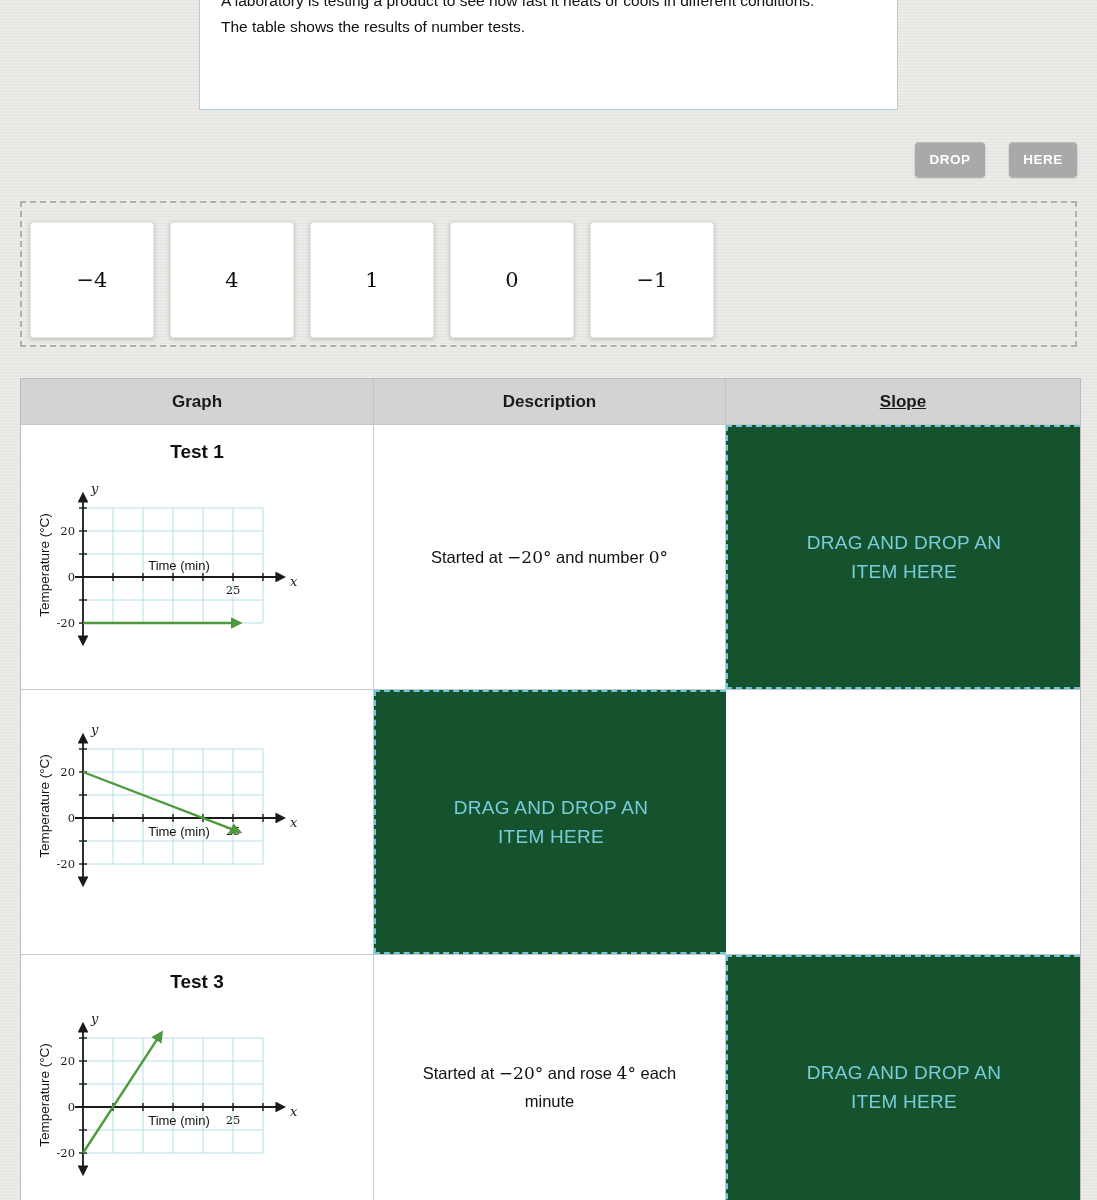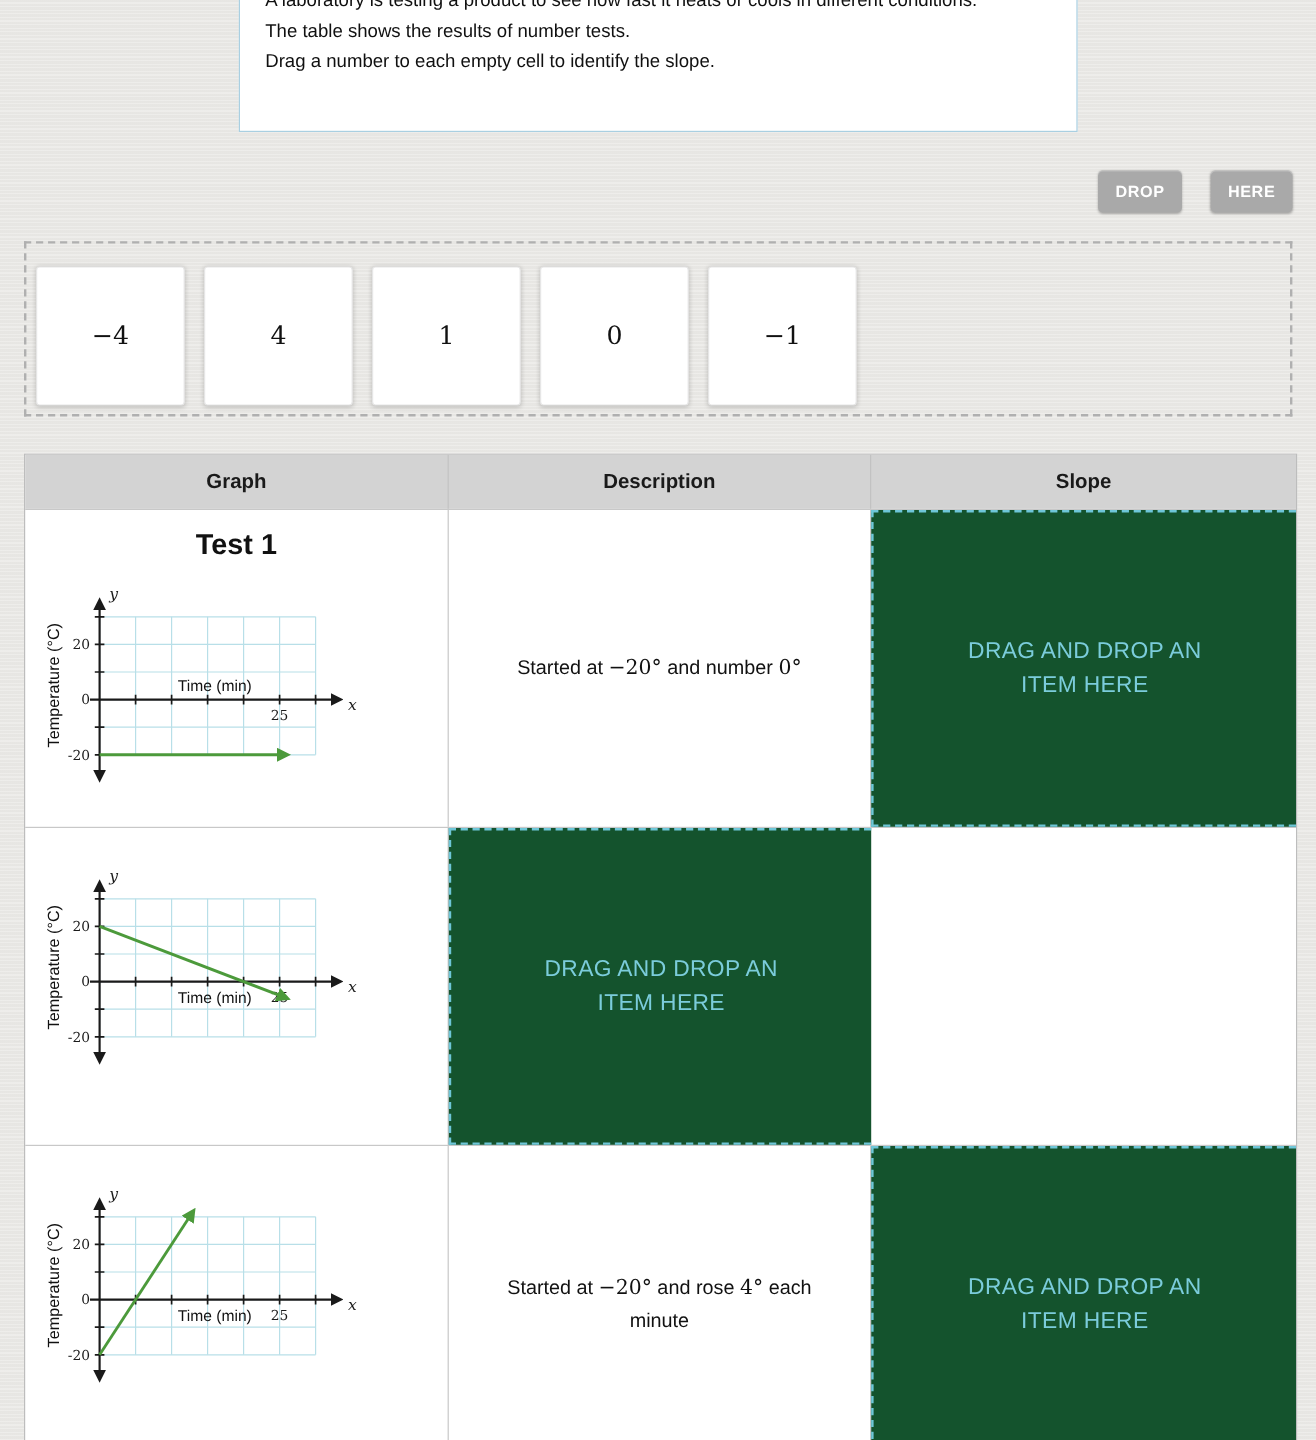--- a/index.html
+++ b/index.html
@@ -43,26 +43,26 @@
     position:absolute;left:20px;top:378px;width:1061px;background:#fff;
     border:1px solid #bdbdbd;box-sizing:border-box;
   }
   .thead,.trow{display:grid;grid-template-columns:353px 352px 354px;}
   .thead{background:#d3d3d3;}
   .th{
     height:45px;display:flex;align-items:center;justify-content:center;
     font-weight:bold;font-size:17px;color:#1a1a1a;
     border-right:1px solid #c2c2c2;box-sizing:border-box;
   }
-  .th:last-child{border-right:none;}
+  .th:last-child{border-right:none;text-decoration:underline;}
   .trow{border-top:1px solid #c8c8c8;}
   .td{box-sizing:border-box;border-right:1px solid #c8c8c8;min-height:264px;}
   .td:last-child{border-right:none;}
   .graph-cell{padding-top:16px;}
-  .gtitle{text-align:center;font-weight:bold;font-size:24px;margin:0 0 2px 0;}
+  .gtitle{text-align:center;font-weight:bold;font-size:19px;margin:0 0 2px 0;}
   svg.graph{display:block;margin-left:16px;width:300px;height:200px;}
   .ticklab{font-family:"DejaVu Serif",serif;font-size:11.5px;fill:#1a1a1a;}
   .axletter{font-family:"DejaVu Serif",serif;font-style:italic;font-size:13px;fill:#1a1a1a;}
   .xlab{font-family:"Liberation Sans",sans-serif;font-size:13px;fill:#111;}
   .ylab{font-family:"Liberation Sans",sans-serif;font-size:13.5px;fill:#111;}
   .desc-cell{
     display:flex;align-items:center;justify-content:center;
     padding:0 26px;text-align:center;font-size:16.5px;line-height:1.65;
   }
   .desc .math{font-family:"DejaVu Serif",serif;font-size:17px;}
@@ -76,21 +76,20 @@
   }
 </style>
 </head>
 <body>
 
 <div class="page">
 
   <div class="info-box">
     <div class="info-line">A laboratory is testing a product to see how fast it heats or cools in different conditions.</div>
     <div class="info-line">The table shows the results of number tests.</div>
-    <div class="info-line">Drag a number to each empty cell to identify the slope.</div>
   </div>
 
   <button class="btn btn-clear">DROP</button>
   <button class="btn btn-check">HERE</button>
 
   <div class="bank">
     <div class="tile">−4</div>
     <div class="tile">4</div>
     <div class="tile">1</div>
     <div class="tile">0</div>
@@ -209,20 +208,21 @@
             <line x1="46" y1="66" x2="202" y2="125.8" stroke="#4c9a3b" stroke-width="2.4" marker-end="url(#c1g)"></line>
           </svg>
       </div>
       <div class="td slope-cell">
         <div class="drop-text">DRAG AND DROP AN ITEM HERE</div>
       </div>
     </div>
 
     <div class="trow">
       <div class="td graph-cell">
+        <div class="gtitle">Test 3</div>
         <svg class="graph" viewBox="0 0 300 200">
             <defs>
               <marker id="c2b" viewBox="0 0 10 10" refX="7" refY="5" markerWidth="6" markerHeight="6" orient="auto-start-reverse">
                 <path d="M0,0L10,5L0,10z" fill="#1a1a1a"></path>
               </marker>
               <marker id="c2g" viewBox="0 0 10 10" refX="7" refY="5" markerWidth="5" markerHeight="5" orient="auto-start-reverse">
                 <path d="M0,0L10,5L0,10z" fill="#4c9a3b"></path>
               </marker>
             </defs>
             <line x1="46" y1="158" x2="46" y2="43" stroke="#b8dfe8" stroke-width="1"></line>

